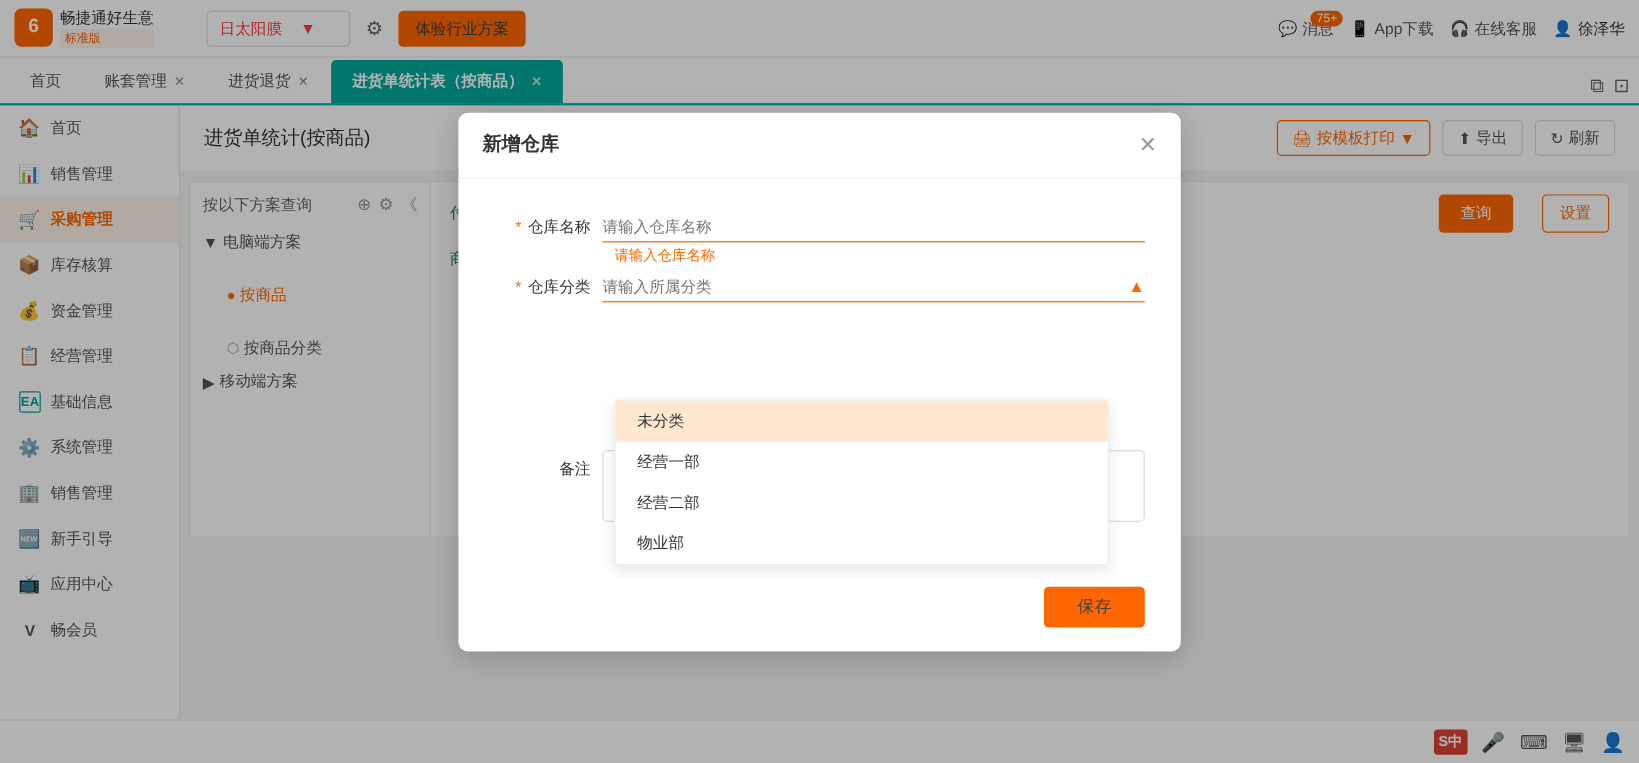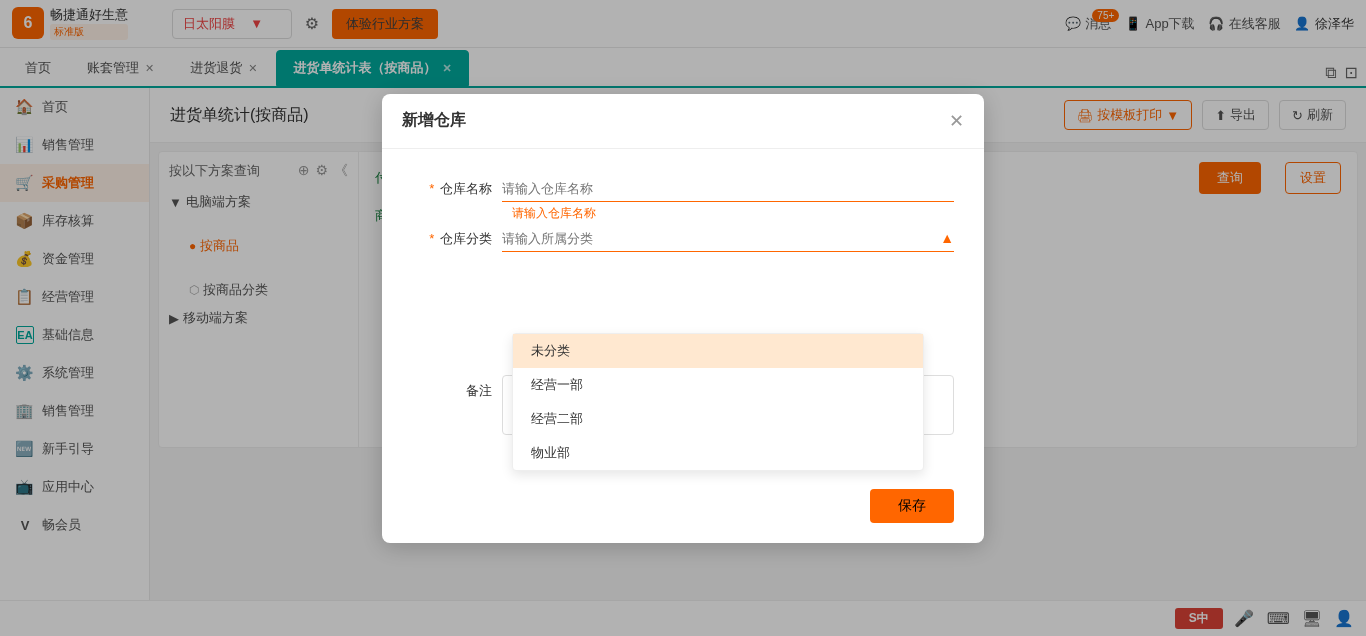--- a/index.html
+++ b/index.html
@@ -252,21 +252,21 @@
     .dropdown-item.highlighted { background: #ffe8d0; }
 
     .modal-footer {
       padding: 12px 30px 20px;
       display: flex;
       justify-content: flex-end;
       gap: 10px;
     }
     .btn-save {
       background: #f60;
-      color: #000000;
+      color: #404040;
       border: none;
       border-radius: 4px;
       padding: 8px 28px;
       font-size: 14px;
       cursor: pointer;
     }
 
     
     .bottom-bar {
       position: fixed; bottom: 0; left: 0; width: 100%; height: 36px;
@@ -545,19 +545,19 @@
 
     </div>
     <div class="modal-footer">
       <button class="btn-save">保存</button>
     </div>
   </div>
 </div>
 
 <div class="bottom-bar">
   <div class="bottom-icons">
-    <span style="cursor:pointer;background:#db4237;color:#fff;padding:2px 14px;border-radius:3px;font-size:12px;font-weight:bold;">S中</span>
+    <span style="cursor:pointer;background:#db4237;color:#fff;padding:2px 4px;border-radius:3px;font-size:12px;font-weight:bold;">S中</span>
     <span style="cursor:pointer;">🎤</span>
     <span style="cursor:pointer;">⌨</span>
     <span style="cursor:pointer;">🖥</span>
     <span style="cursor:pointer;">👤</span>
   </div>
 </div>
 
 </body></html>

